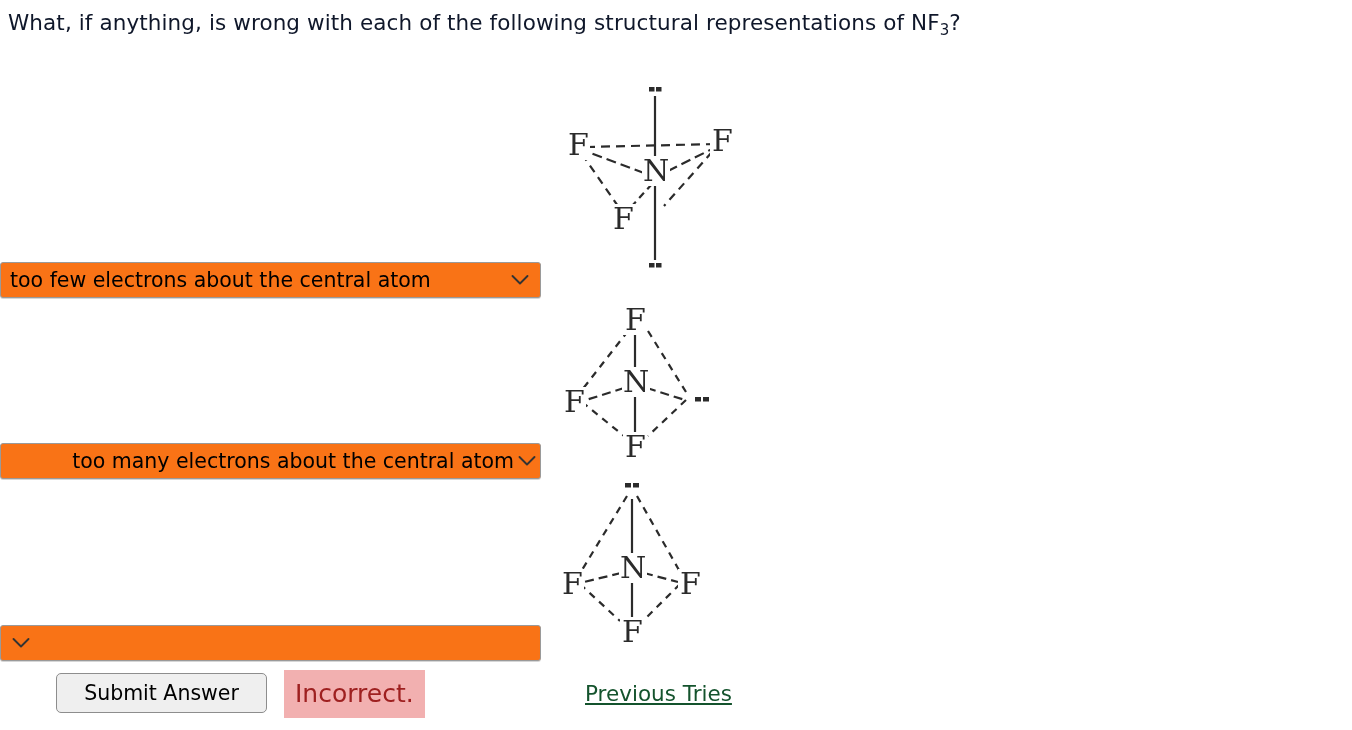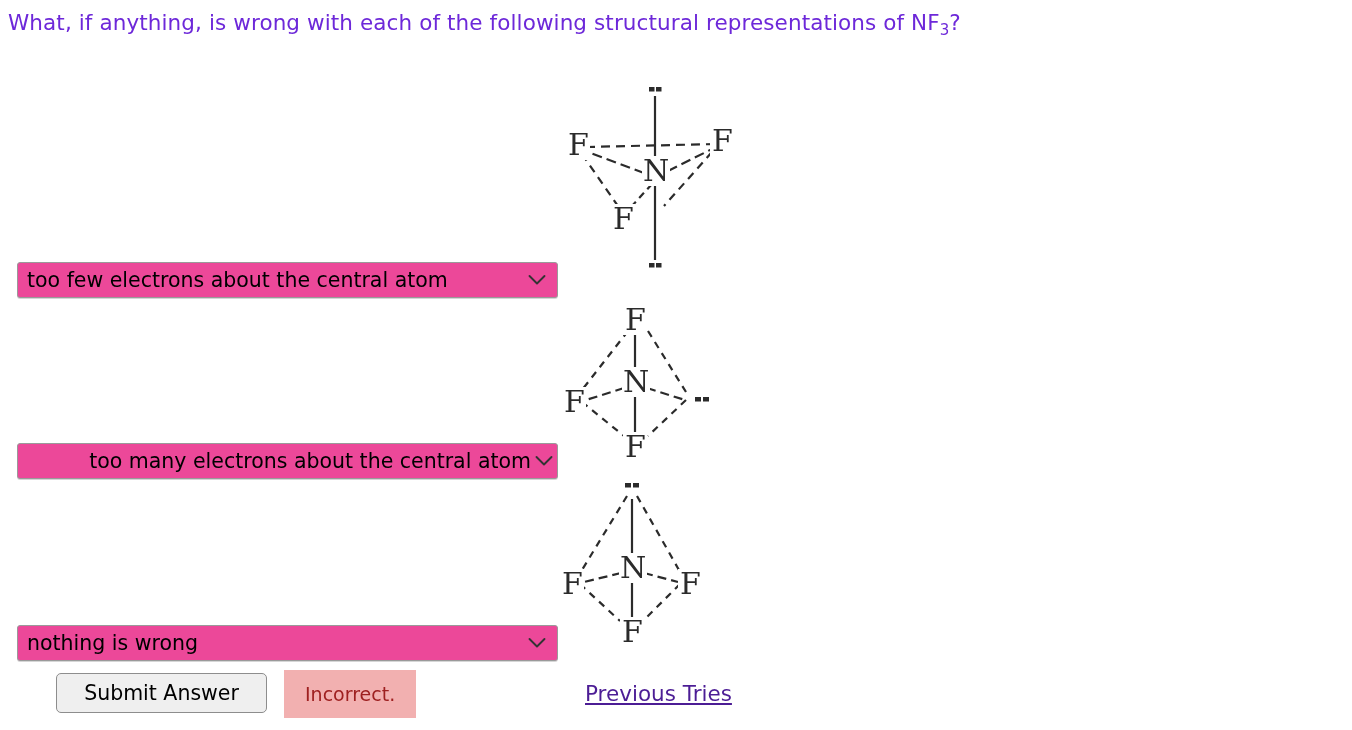--- a/index.html
+++ b/index.html
@@ -18,39 +18,39 @@
 
   
   #question-text {
     position: absolute;
     left: 8px;
     top: 2px;
     width: 1330px;
     font-size: 21.5px;
     line-height: 42px;
     letter-spacing: 0.1px;
-    color: #6d28d9;
+    color: #0f172a;
   }
   #question-text .sub {
     font-size: 15px;
     vertical-align: -0.35em;
     letter-spacing: 0;
   }
   .q-line2 { display: block; }
 
   
   .select-box {
     position: absolute;
-    left: 17px;
+    left: 0;
     width: 541px;
     height: 36px;
     box-sizing: border-box;
     border: 1px solid #9a9a9a;
     border-radius: 3px;
-    background: #ec4899;
+    background: #f97316;
     box-shadow: 0 1px 0 rgba(0,0,0,0.16);
     display: flex;
     align-items: center;
     cursor: default;
   }
   .select-label {
     flex: 1 1 auto;
     padding-left: 9px;
     font-size: 20.5px;
     line-height: 22px;
@@ -114,44 +114,44 @@
     color: #000000;
     cursor: pointer;
     padding: 0;
   }
   #status-badge {
     position: absolute;
     left: 240px;
     top: 0px;
     height: 48px;
     line-height: 48px;
-    padding: 0 21px;
+    padding: 0 11px;
     background: #f2b0b0;
     color: #9e2020;
-    font-size: 19px;
+    font-size: 25px;
     white-space: nowrap;
   }
   #tries-counter {
     position: absolute;
     left: 399px;
     top: 0px;
     height: 48px;
     line-height: 48px;
     font-size: 21.5px;
     color: #111111;
     white-space: nowrap;
   }
   #previous-tries-link {
     position: absolute;
     left: 541px;
     top: 0px;
     height: 48px;
     line-height: 48px;
     font-size: 21.5px;
-    color: #4c1d95;
+    color: #14532d;
     text-decoration: underline;
     white-space: nowrap;
     cursor: pointer;
   }
 </style>
 </head>
 <body>
 
 <div id="question-text">
   <span>What, if anything, is wrong with each of the following structural representations of NF</span><span class="sub">3</span><span>?</span>
@@ -282,21 +282,20 @@
 <div class="select-box" id="select-2">
   <span class="select-label">too many electrons about the central atom</span>
   <span class="select-arrow">
     <svg width="18" height="12" viewBox="0 0 18 12" aria-hidden="true">
       <path d="M1.5 2 L9 9.5 L16.5 2" fill="none" stroke="#333333" stroke-width="1.9" stroke-linecap="round" stroke-linejoin="round"></path>
     </svg>
   </span>
 </div>
 
 <div class="select-box" id="select-3">
-  <span class="select-label">nothing is wrong</span>
   <span class="select-arrow">
     <svg width="18" height="12" viewBox="0 0 18 12" aria-hidden="true">
       <path d="M1.5 2 L9 9.5 L16.5 2" fill="none" stroke="#333333" stroke-width="1.9" stroke-linecap="round" stroke-linejoin="round"></path>
     </svg>
   </span>
 </div>
 
 <div id="answer-row">
   <button id="submit-button">Submit Answer</button>
   <span id="status-badge">Incorrect.</span>

